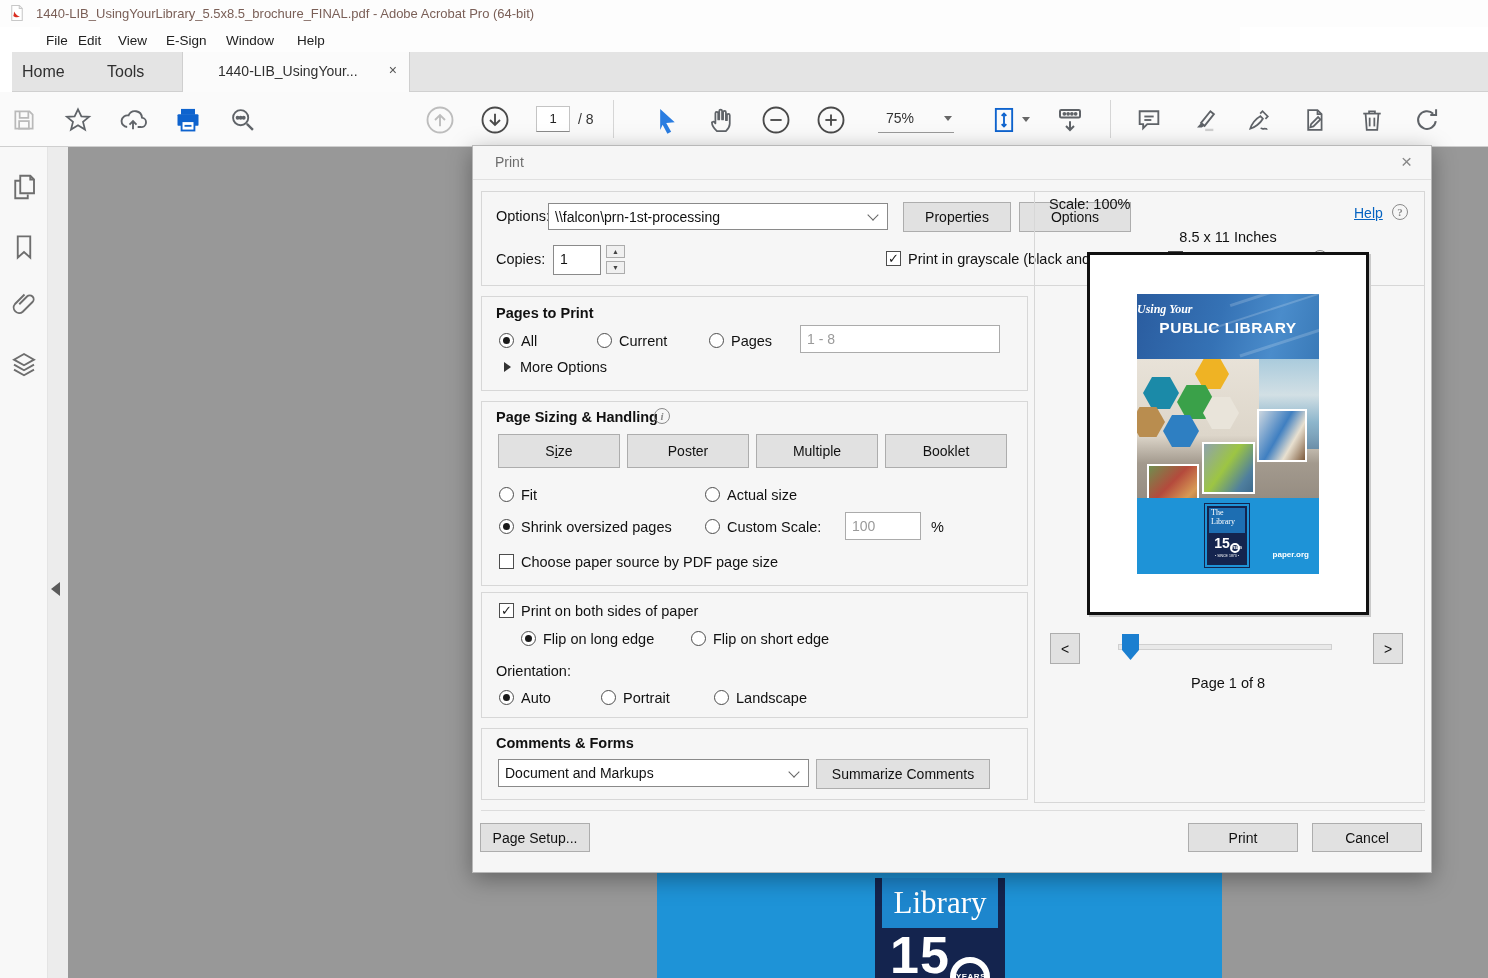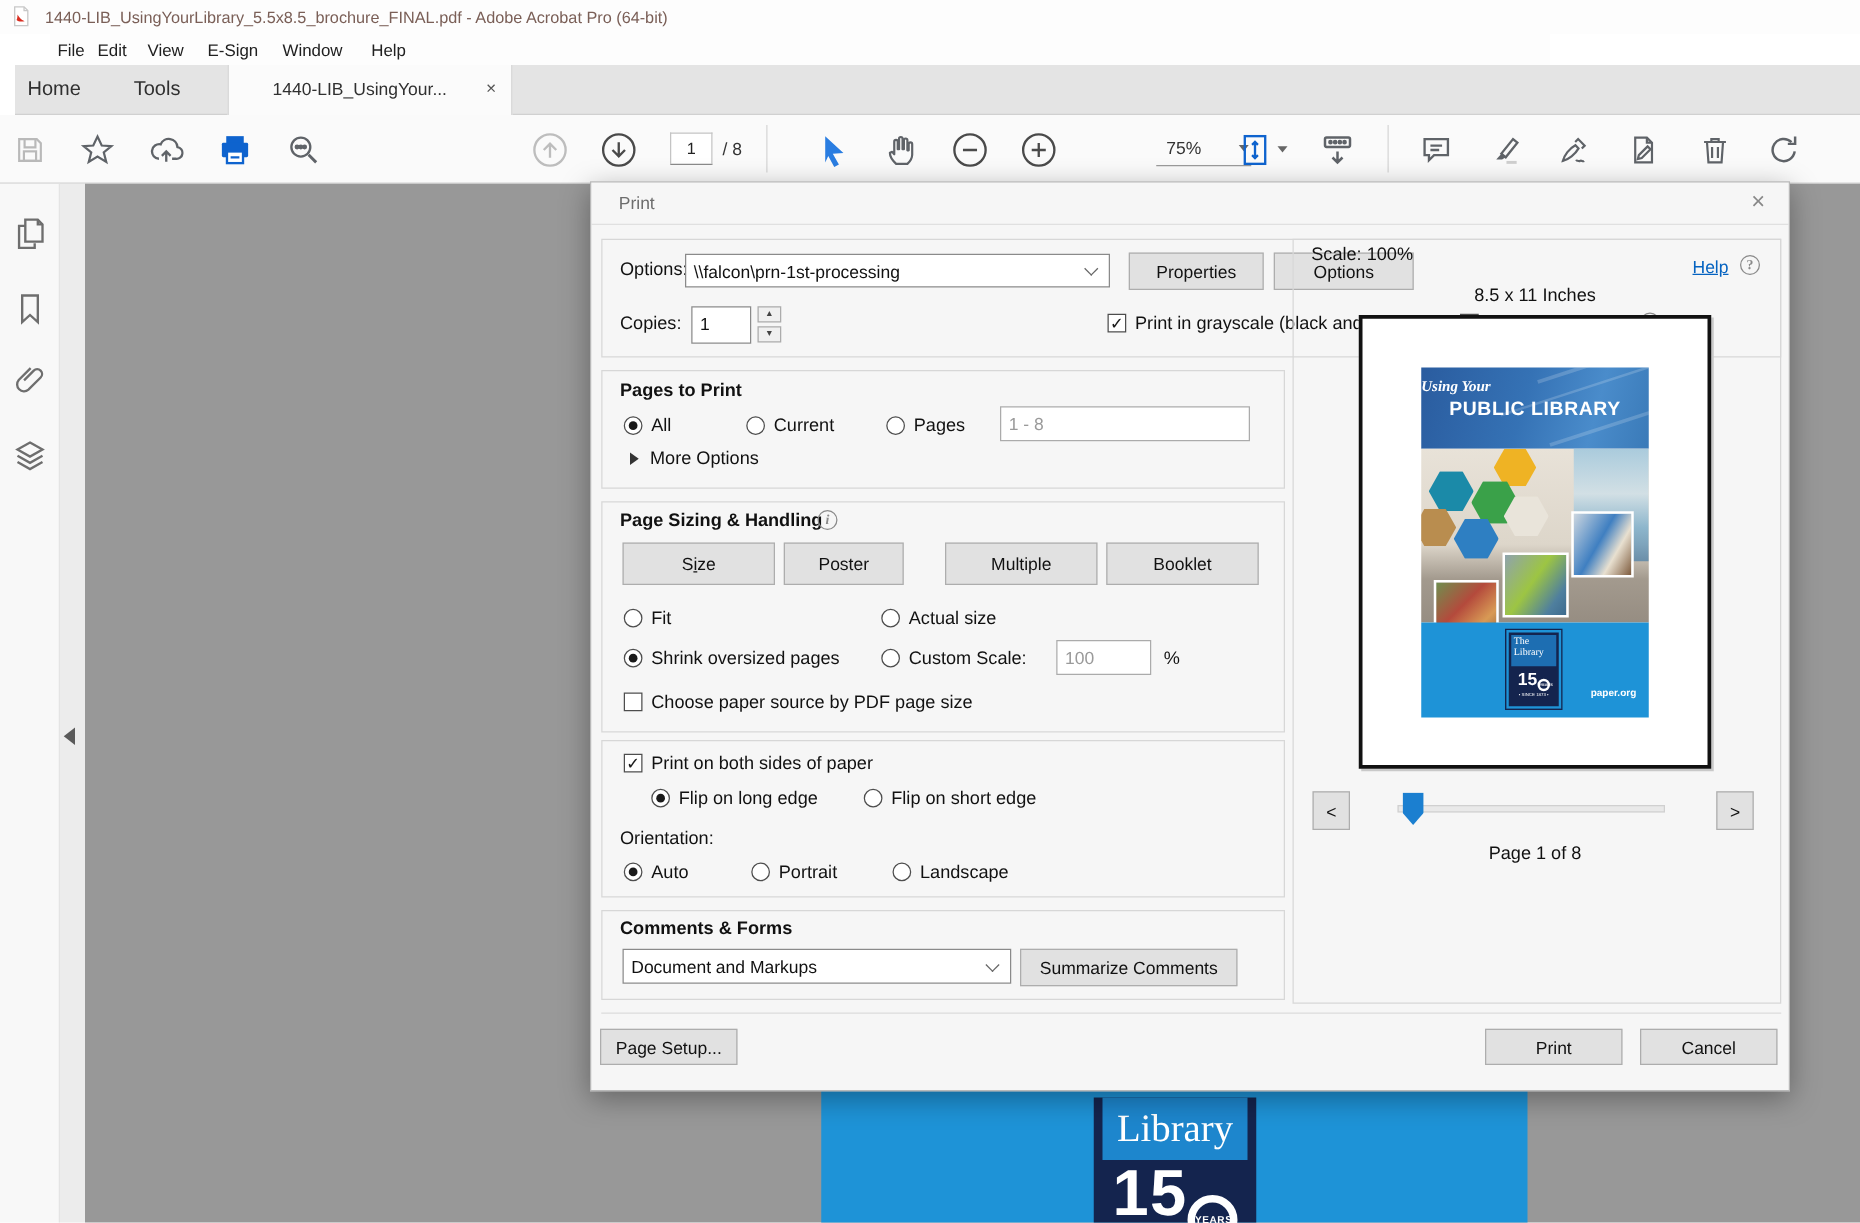--- a/index.html
+++ b/index.html
@@ -18,21 +18,21 @@
   #doc-tab { position:absolute; left:170px; top:0; width:228px; height:40px; background:#fbfbfb;
     border-left:1px solid #cfcfcf; border-right:1px solid #cfcfcf; }
   #doc-tab .txt { position:absolute; left:35px; top:11px; font-size:14px; color:#303030; }
   #doc-tab .x { position:absolute; right:12px; top:10px; font-size:14px; color:#555; }
   #toolbar { left:0; top:92px; width:1488px; height:55px; background:#fafafa; border-bottom:1px solid #cfcfcf; }
   .tbtn { position:absolute; top:12px; width:32px; height:32px; display:flex; align-items:center; justify-content:center; }
   .tdiv { position:absolute; top:8px; width:1px; height:38px; background:#d6d6d6; }
   #page-num { position:absolute; left:536px; top:14px; width:34px; height:26px; background:#fff;
     border:1px solid #c4c4c4; border-bottom:1px solid #8a8a8a; font-size:13px; color:#222; text-align:center; line-height:24px; }
   #page-total { position:absolute; left:578px; top:19px; font-size:14px; color:#333; }
-  #zoom-combo { position:absolute; left:878px; top:14px; width:76px; height:27px; border-bottom:1px solid #9a9a9a;margin-left:47px; }
+  #zoom-combo { position:absolute; left:878px; top:14px; width:76px; height:27px; border-bottom:1px solid #9a9a9a; }
   #zoom-combo .z { position:absolute; left:8px; top:4px; font-size:14px; color:#333; }
   .caret { width:0; height:0; border-left:4px solid transparent; border-right:4px solid transparent; border-top:5px solid #666; }
 
   
   #sidebar { left:0; top:147px; width:48px; height:831px; background:#f8f8f8; border-right:1px solid #e4e4e4; }
   .sb-icon { position:absolute; left:9px; width:30px; height:30px; }
   #panel-strip { left:48px; top:147px; width:20px; height:831px; background:#ececec; }
   #canvas { left:68px; top:147px; width:1420px; height:831px; background:#989898; }
   #collapse-arrow { left:51px; top:582px; width:0; height:0; border-top:7px solid transparent;
     border-bottom:7px solid transparent; border-right:9px solid #5a5a5a; }
@@ -366,21 +366,21 @@
   </div>
 
   <div class="gbox" style="left:8px;top:255px;width:547px;height:185px">
     <span class="glabel" style="left:14px;top:7px">Page Sizing &amp; Handling</span>
     <span class="info-i" style="left:172px;top:6px">i</span>
     <div class="win-btn" style="left:16px;top:32px;width:122px;height:34px">
       <span>S</span>
         <span style="text-decoration:underline">i</span>
         <span>ze</span>
     </div>
-    <div class="win-btn" style="left:145px;top:32px;width:96px;height:34px">Poster</div>
+    <div class="win-btn" style="left:145px;top:32px;width:122px;height:34px">Poster</div>
     <div class="win-btn" style="left:274px;top:32px;width:122px;height:34px">Multiple</div>
     <div class="win-btn" style="left:403px;top:32px;width:122px;height:34px">Booklet</div>
 
     <span class="radio" style="left:17px;top:85px"></span>
     <span class="lbl" style="left:39px;top:85px">Fit</span>
     <span class="radio" style="left:223px;top:85px"></span>
     <span class="lbl" style="left:245px;top:85px">Actual size</span>
 
     <span class="radio on" style="left:17px;top:117px"></span>
     <span class="lbl" style="left:39px;top:117px">Shrink oversized pages</span>

